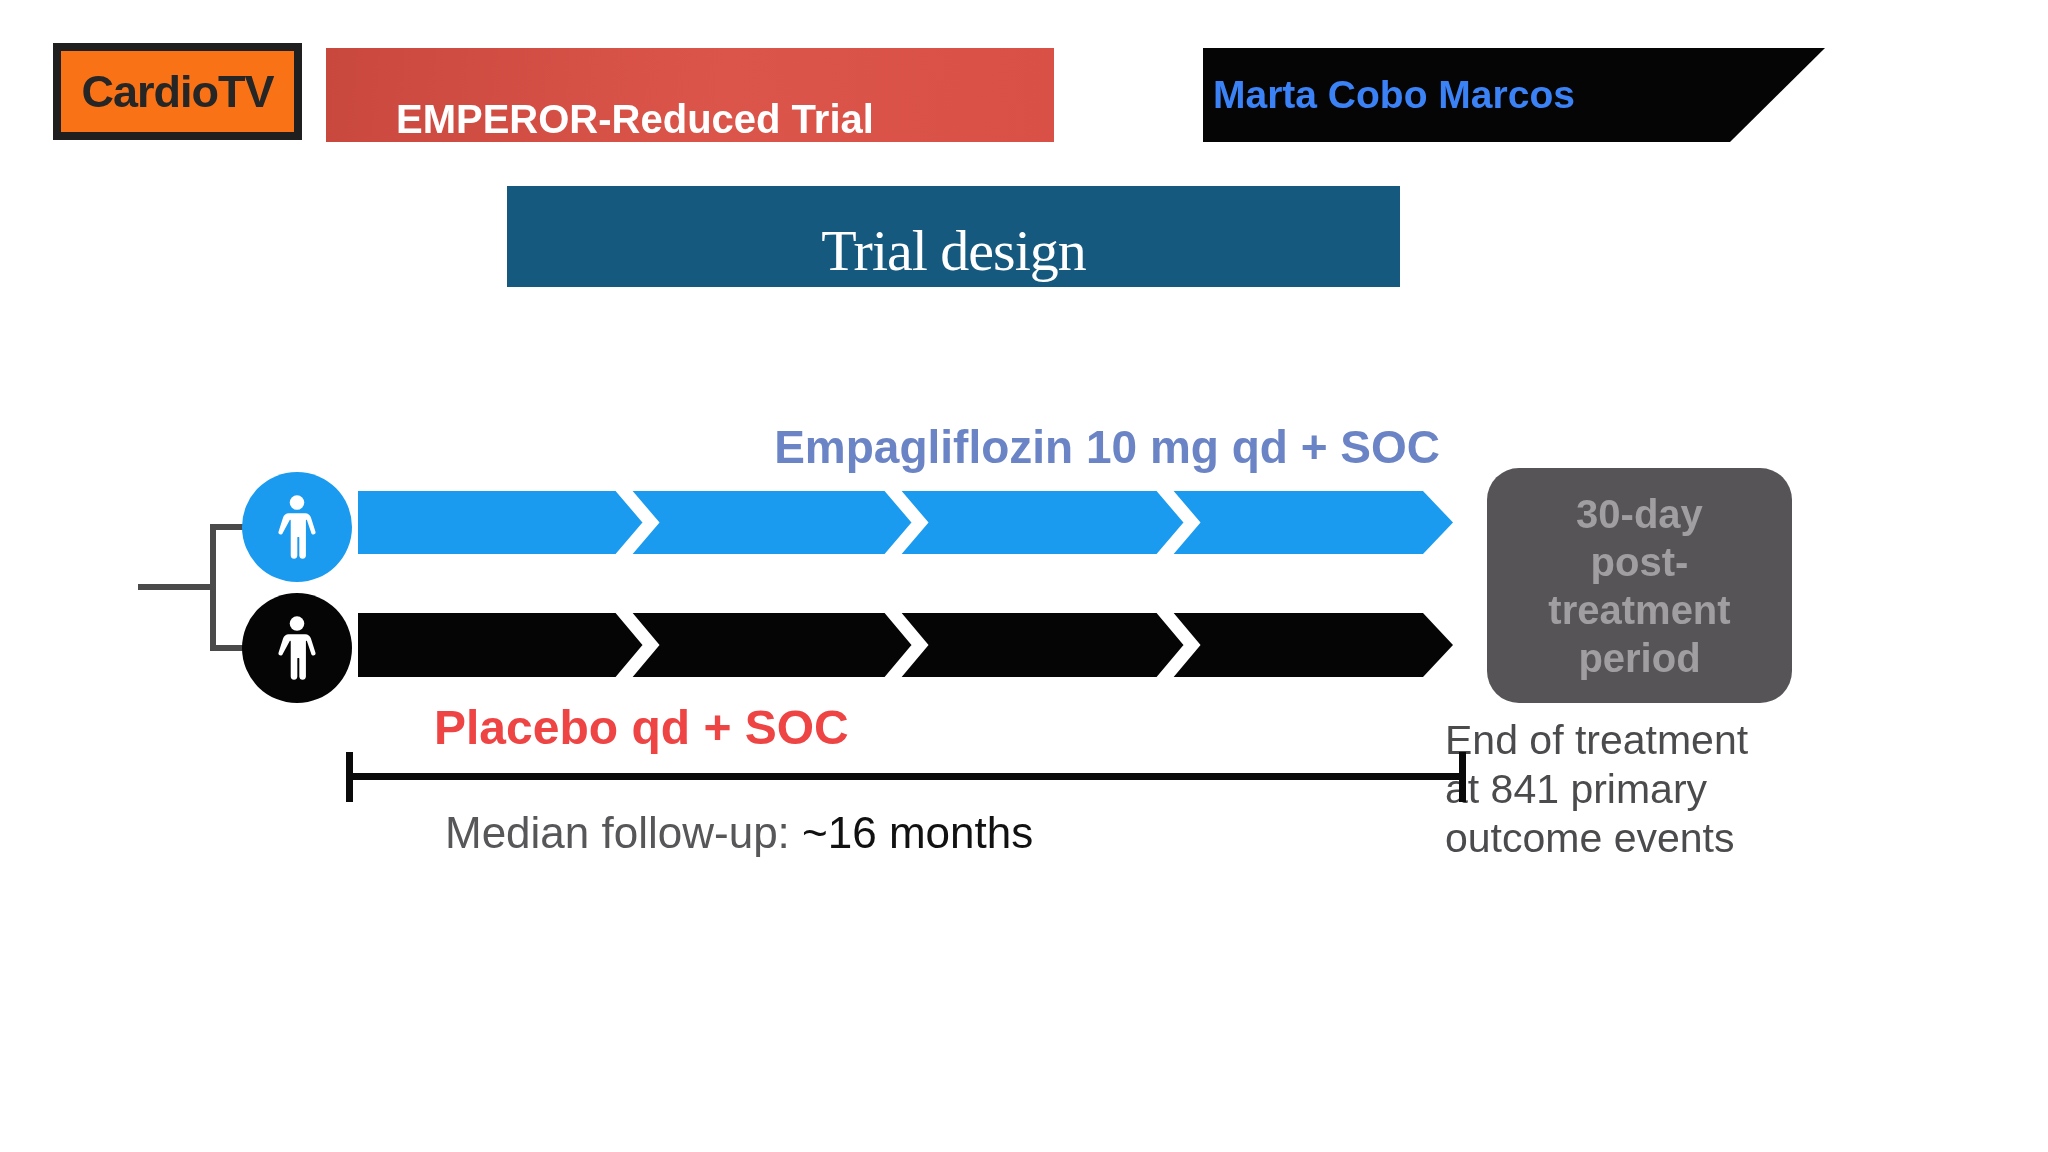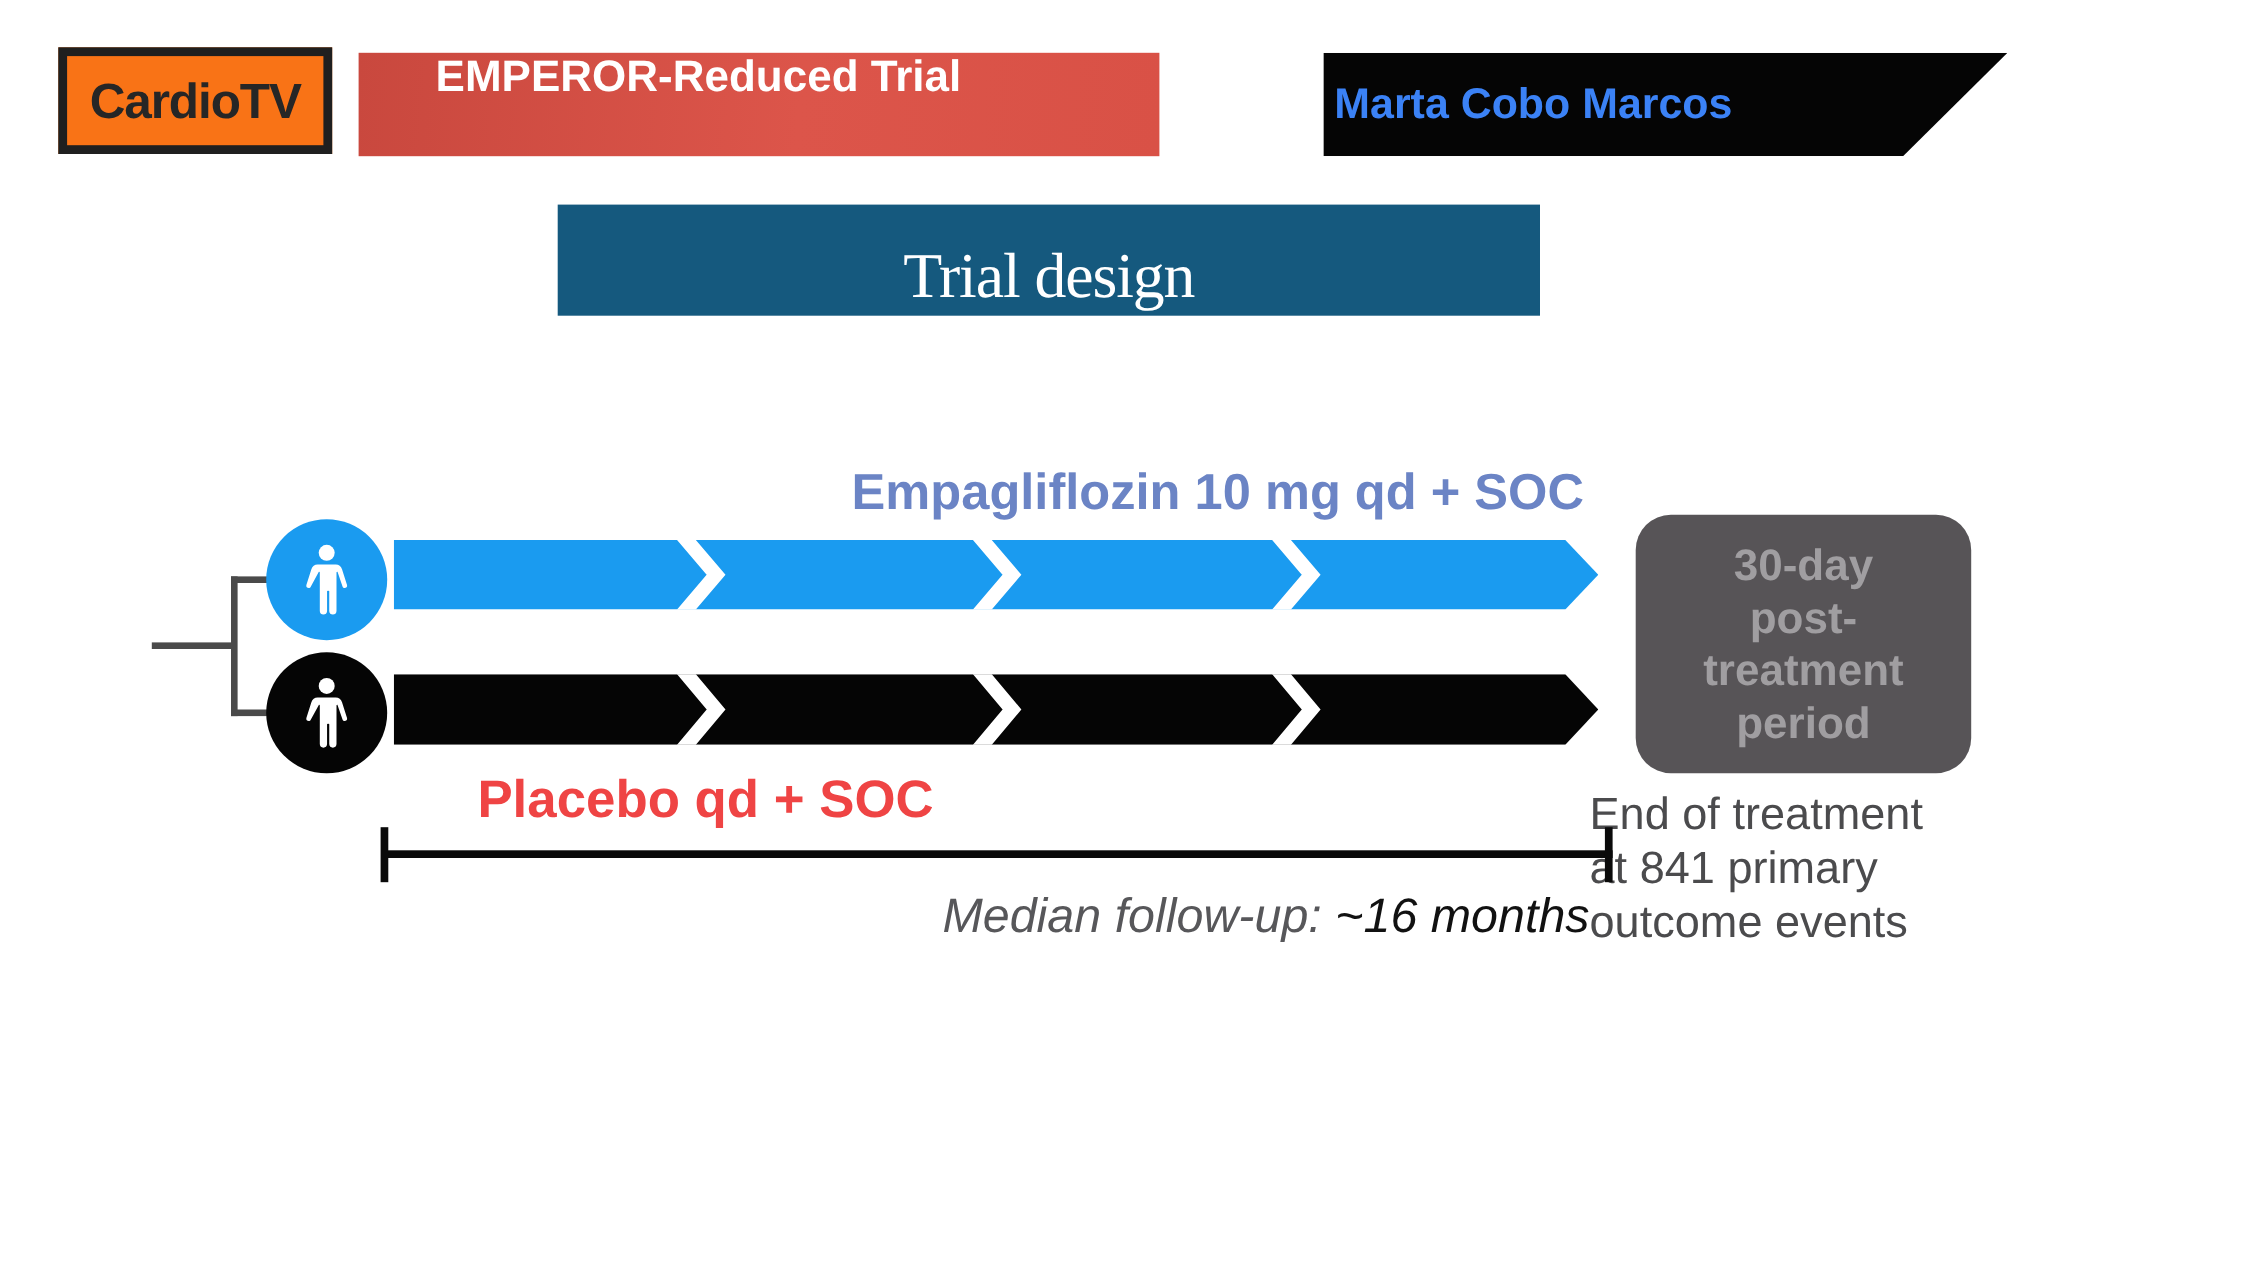--- a/index.html
+++ b/index.html
@@ -10,21 +10,21 @@
   
   .logo-box{
     position:absolute;left:53px;top:43px;width:249px;height:97px;
     box-sizing:border-box;border:8px solid #1f1f1f;background:#f97316;
     display:flex;align-items:center;justify-content:center;
   }
   .logo-box span{font-weight:bold;font-size:45px;color:#262626;letter-spacing:-1px;}
   .banner-red{
     position:absolute;left:326px;top:48px;width:728px;height:94px;
     background:linear-gradient(95deg,#c9483e 0%,#dc554a 55%,#d95146 100%);
-    display:flex;align-items:flex-start;
+    display:flex;align-items:flex-end;
   }
   .banner-red span{color:#fff;font-weight:bold;font-size:40px;padding-left:70px;}
   .banner-black{
     position:absolute;left:1203px;top:48px;width:622px;height:94px;
     background:#050505;
     clip-path:polygon(0 0,100% 0,calc(100% - 95px) 100%,0 100%);
     display:flex;align-items:center;
   }
   .banner-black span{color:#3b82f6;font-weight:bold;font-size:39px;padding-left:10px;}
   
@@ -80,23 +80,22 @@
   .end-note{
     position:absolute;left:1445px;top:716px;width:395px;text-align:left;
     font-size:41px;line-height:49px;color:#4b4b4d;white-space:pre-line;
   }
   
   .tl-line{position:absolute;left:349px;top:773px;width:1117px;height:7px;background:#0a0a0a;}
   .tl-tick{position:absolute;top:752px;width:7px;height:50px;background:#0a0a0a;}
   .tl-tick-left{left:346px;}
   .tl-tick-right{left:1459px;}
   .followup{
-    position:absolute;left:445px;top:808px;width:1000px;text-align:right;
+    position:absolute;left:445px;top:808px;width:1000px;text-align:left;
     font-size:44px;
-    font-style:italic;
   }
   .followup .fu-prefix{color:#57575a;}
   .followup .fu-value{color:#111111;}
 </style>
 </head>
 <body>
 
 <div id="canvas">
 
   <div class="logo-box">

